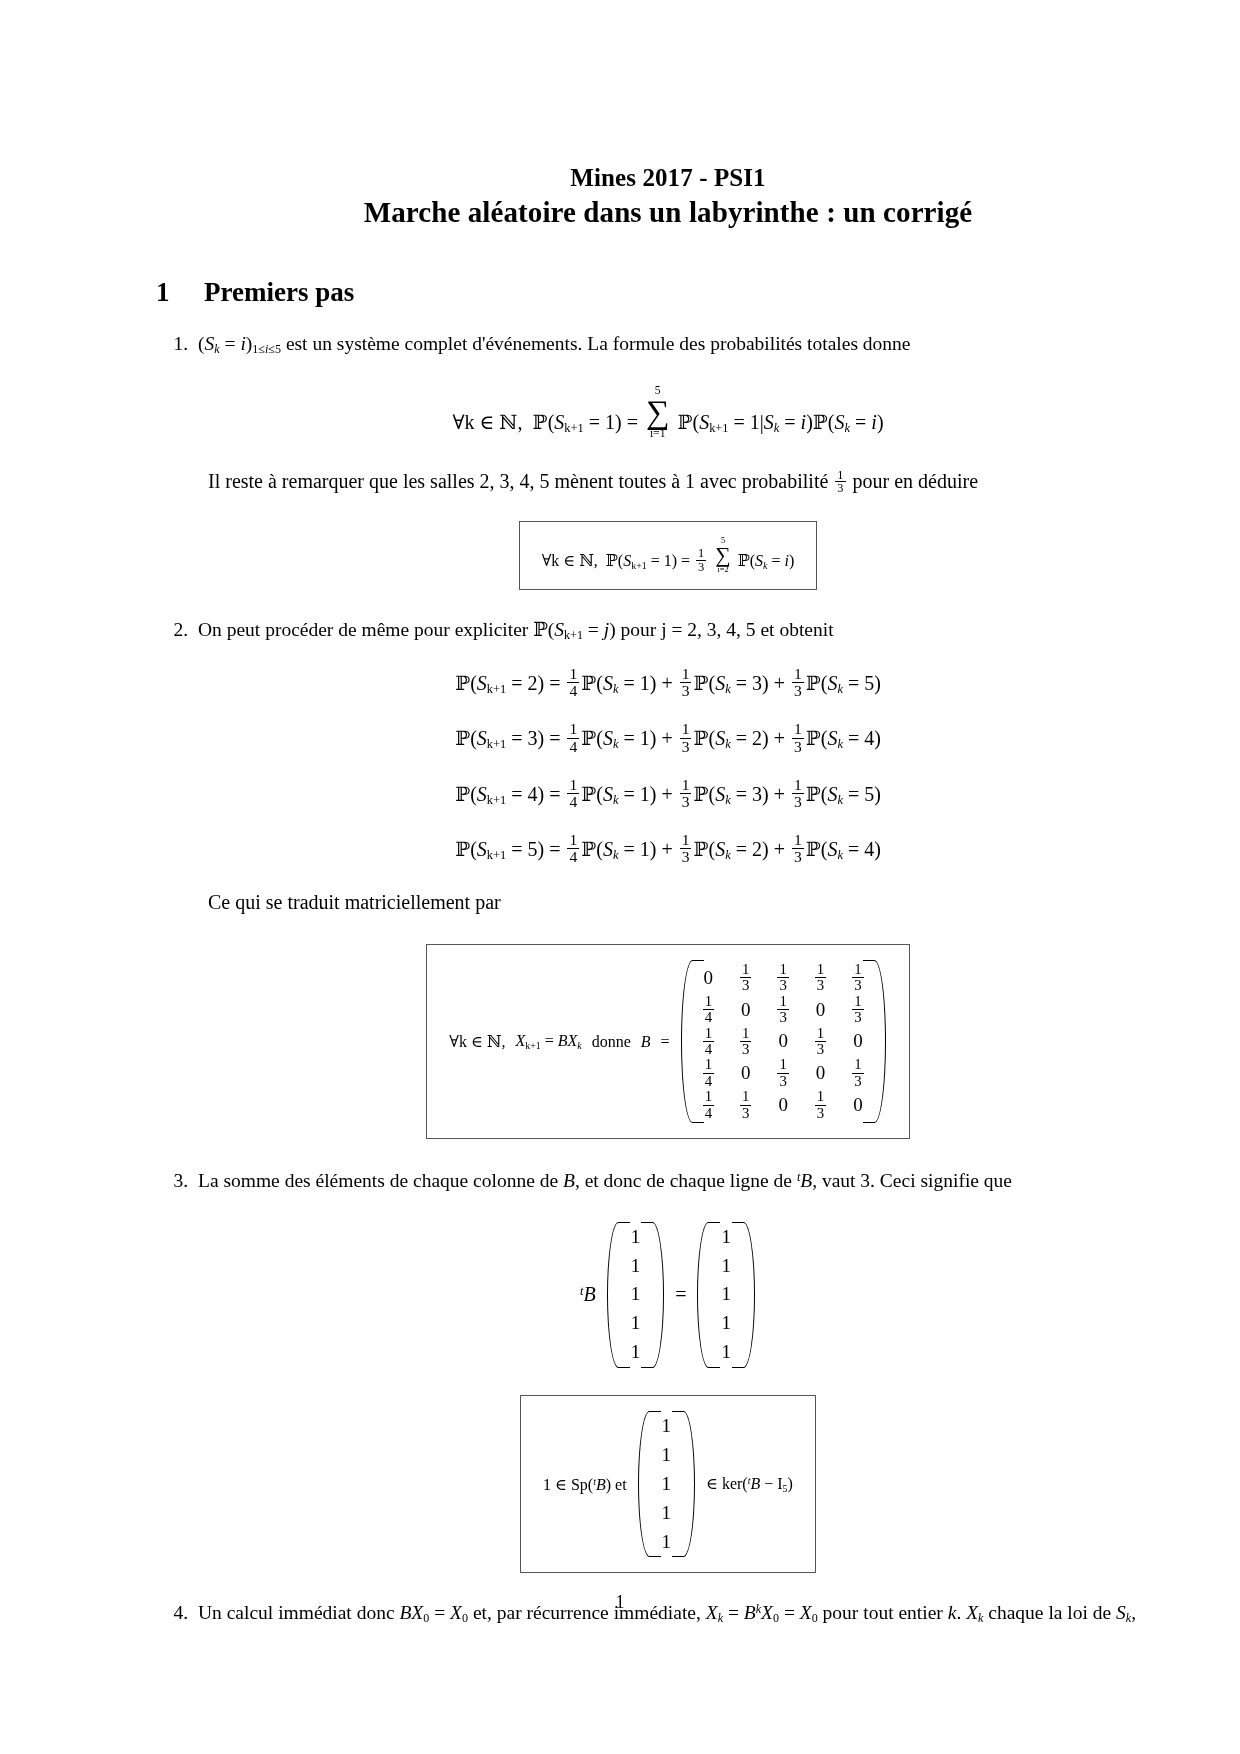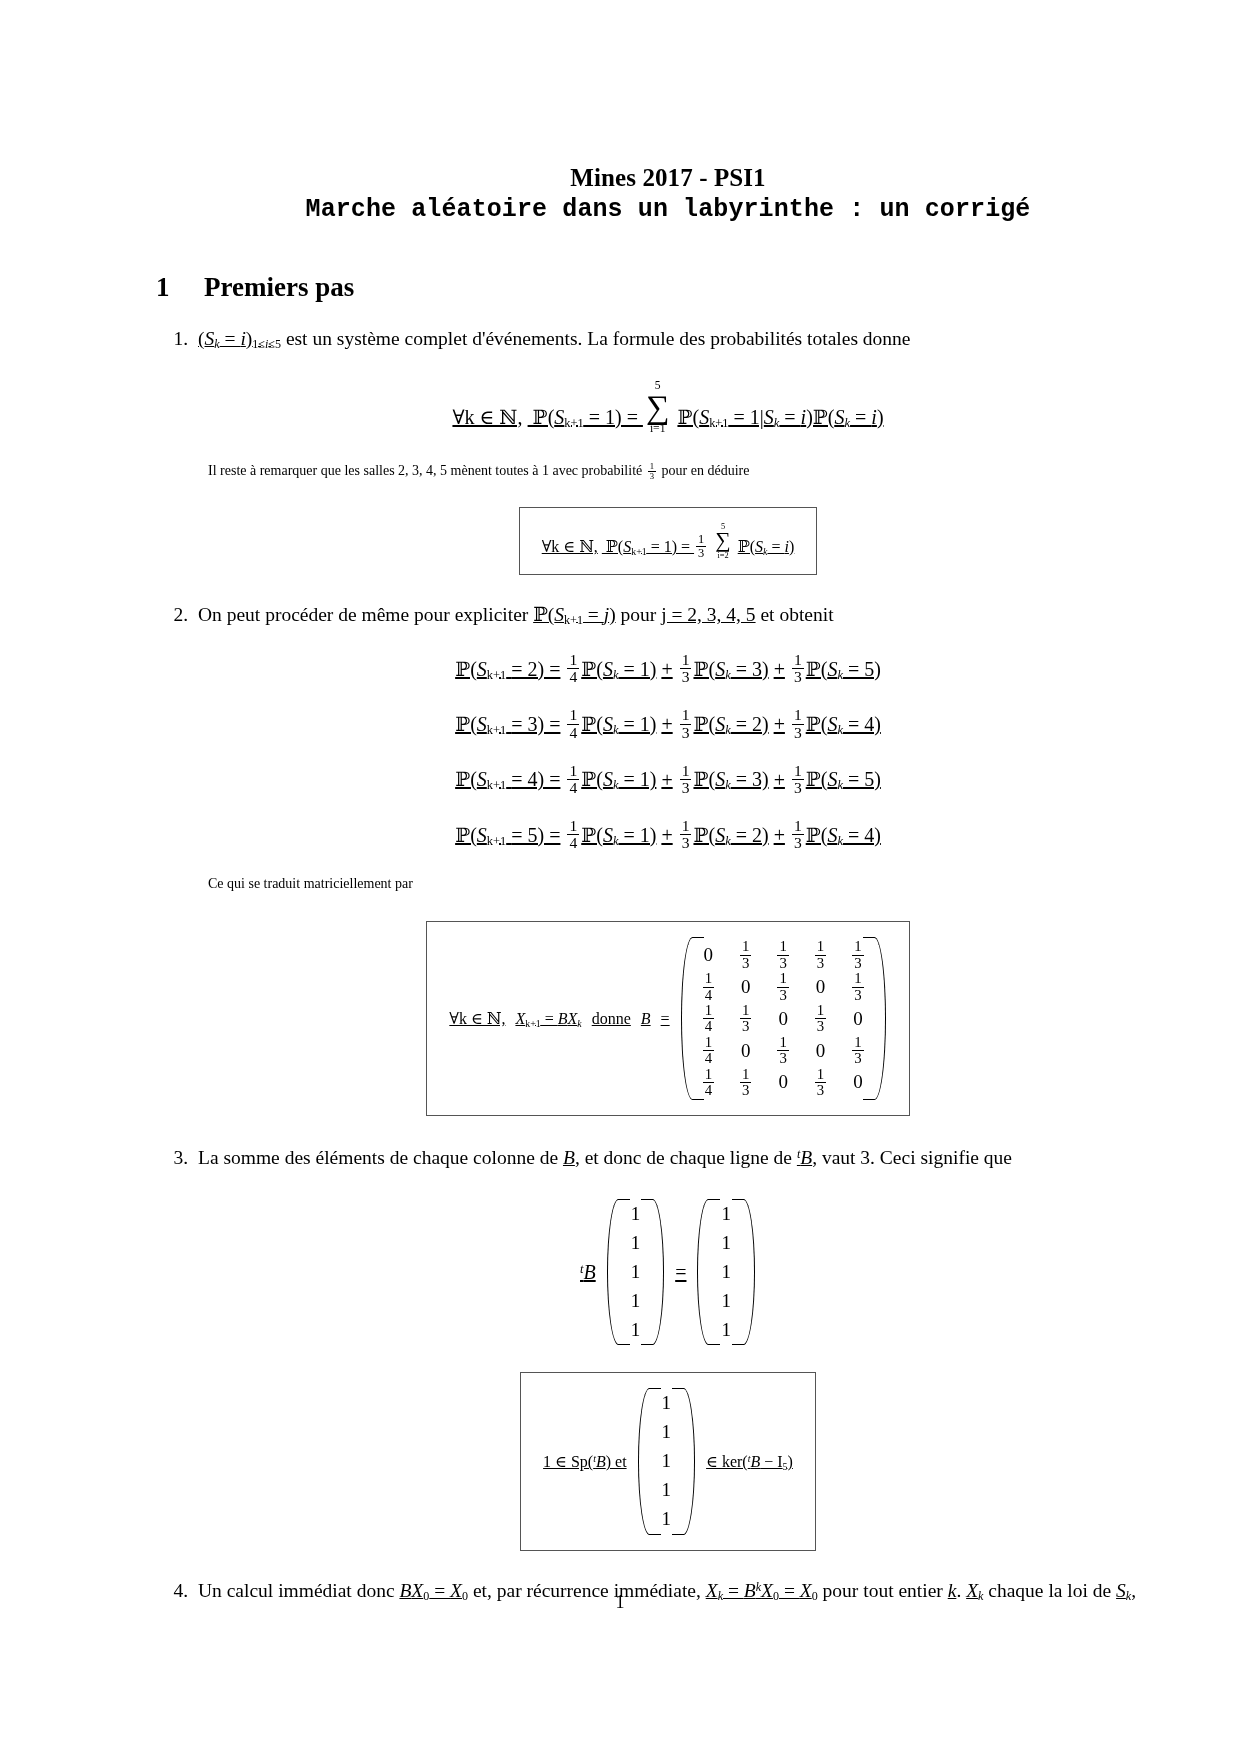--- a/index.html
+++ b/index.html
@@ -27,21 +27,21 @@
   }
 
   
   .title-block {
     text-align: center;
     font-weight: bold;
     line-height: 1.28;
     margin-bottom: 46px;
   }
   .title-line1 { font-size: 25px; letter-spacing: 0.1px; }
-  .title-line2 { font-size: 25px; letter-spacing: 0.1px; font-family: Liberation Mono, monospace; }
+  .title-line2 { font-size: 29px; letter-spacing: 0.1px; }
 
   
   .section-head {
     font-size: 27px;
     font-weight: bold;
     margin: 0 0 22px 0;
     display: flex;
     align-items: baseline;
   }
   .section-num { width: 48px; flex: 0 0 48px; }
@@ -56,28 +56,28 @@
   .oitem .marker {
     flex: 0 0 42px;
     width: 42px;
     text-align: right;
     padding-right: 10px;
     box-sizing: border-box;
   }
   .oitem .otext { flex: 1; }
 
   .para {
-    font-size: 14px;
+    font-size: 20px;
     line-height: 1.42;
     margin: 16px 0 8px 52px;
   }
   .para.tight { margin-top: 10px; }
 
   
-  .math { font-family: "Liberation Serif", "DejaVu Serif", serif; font-style: normal; text-decoration: underline; }
+  .math { font-family: "Liberation Serif", "DejaVu Serif", serif; font-style: normal; }
   .mi { font-style: italic; } 
   .display {
     text-align: center;
     margin: 26px 0;
     font-size: 20px;
   }
   .display.small-gap { margin: 22px 0; }
 
   
   .frac {

